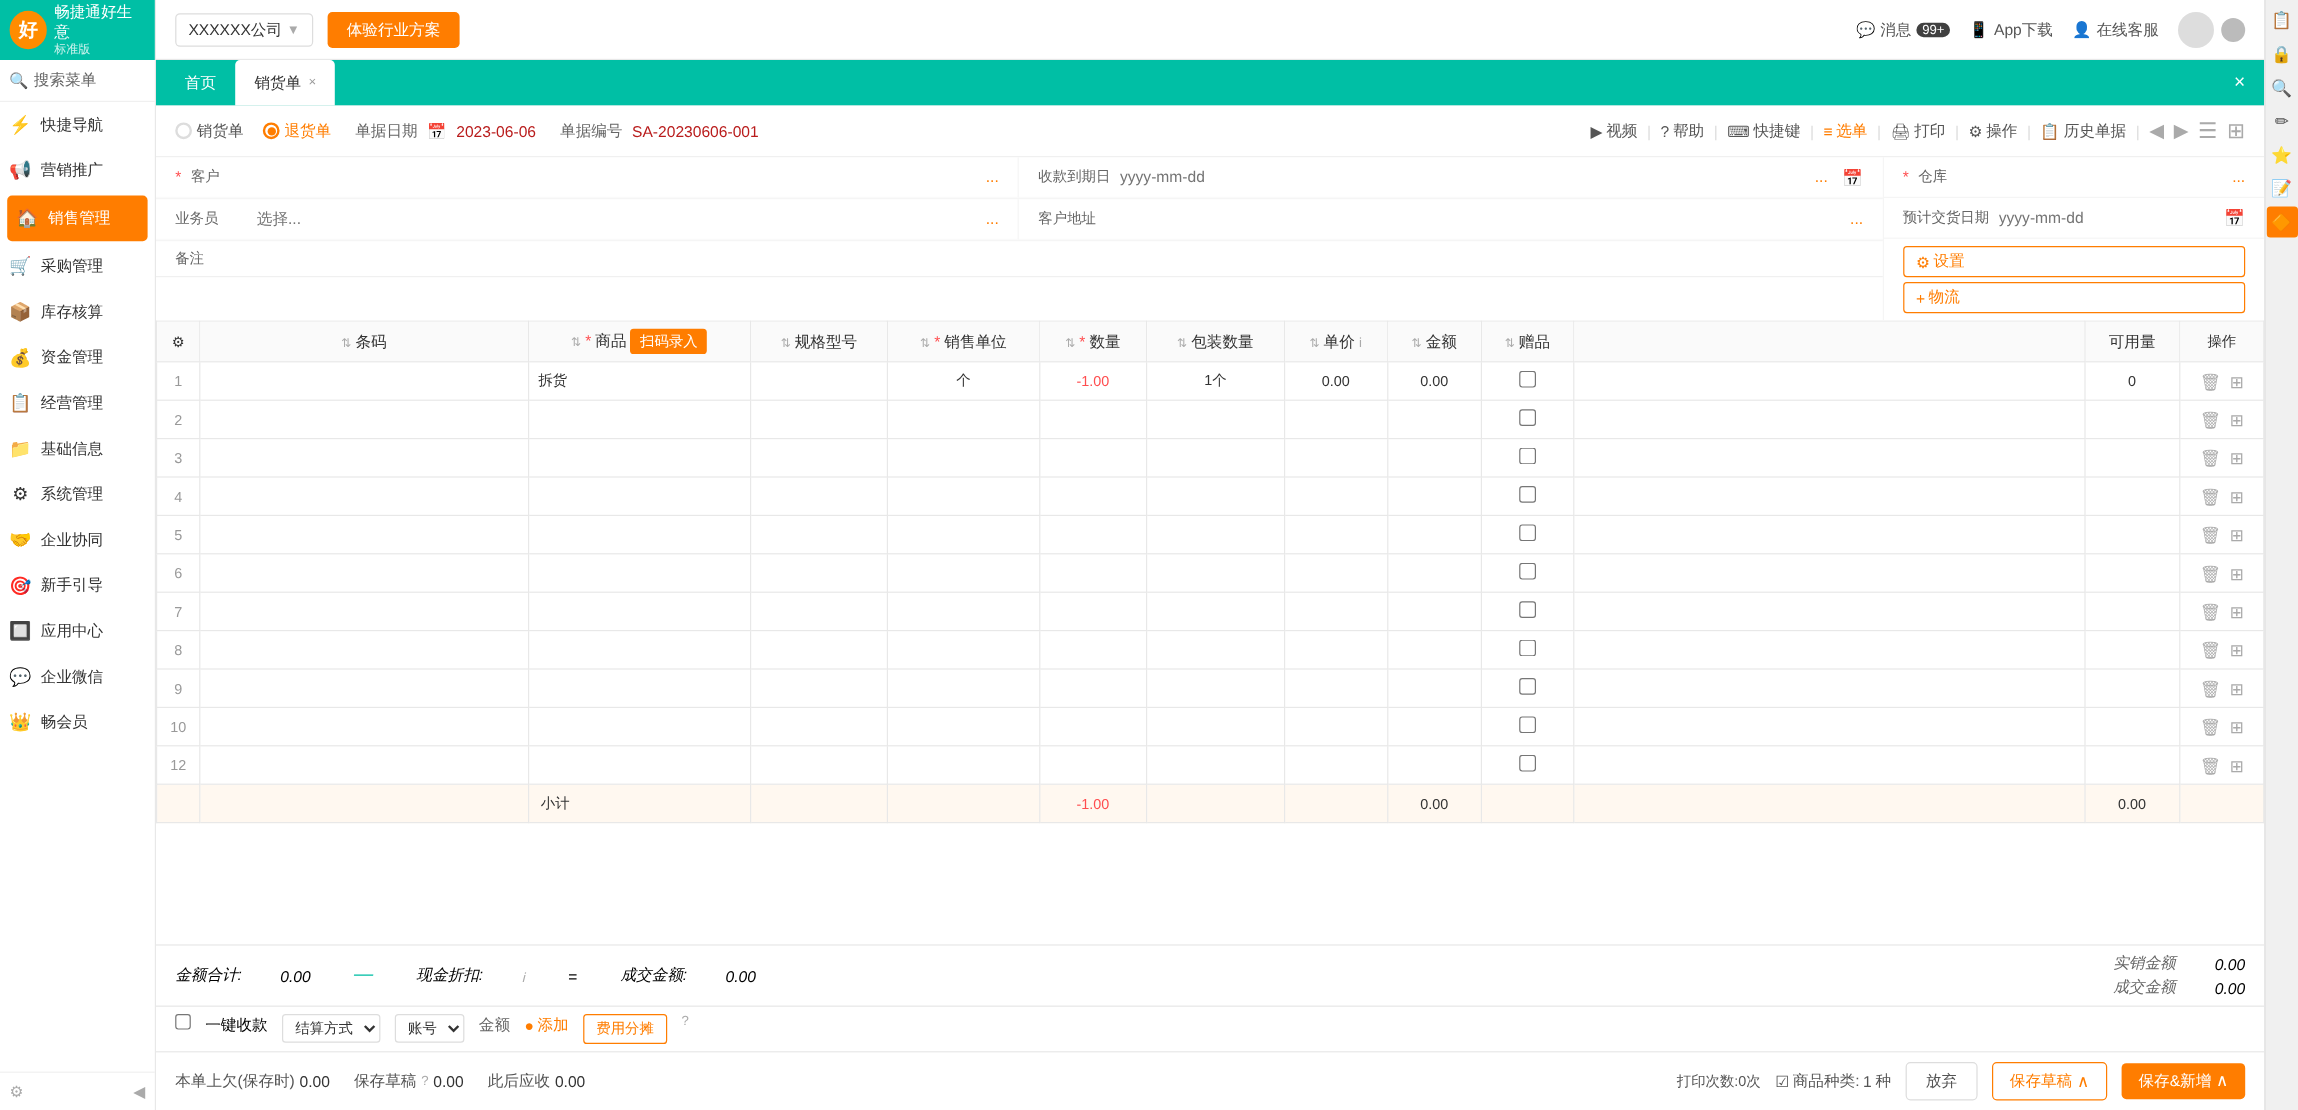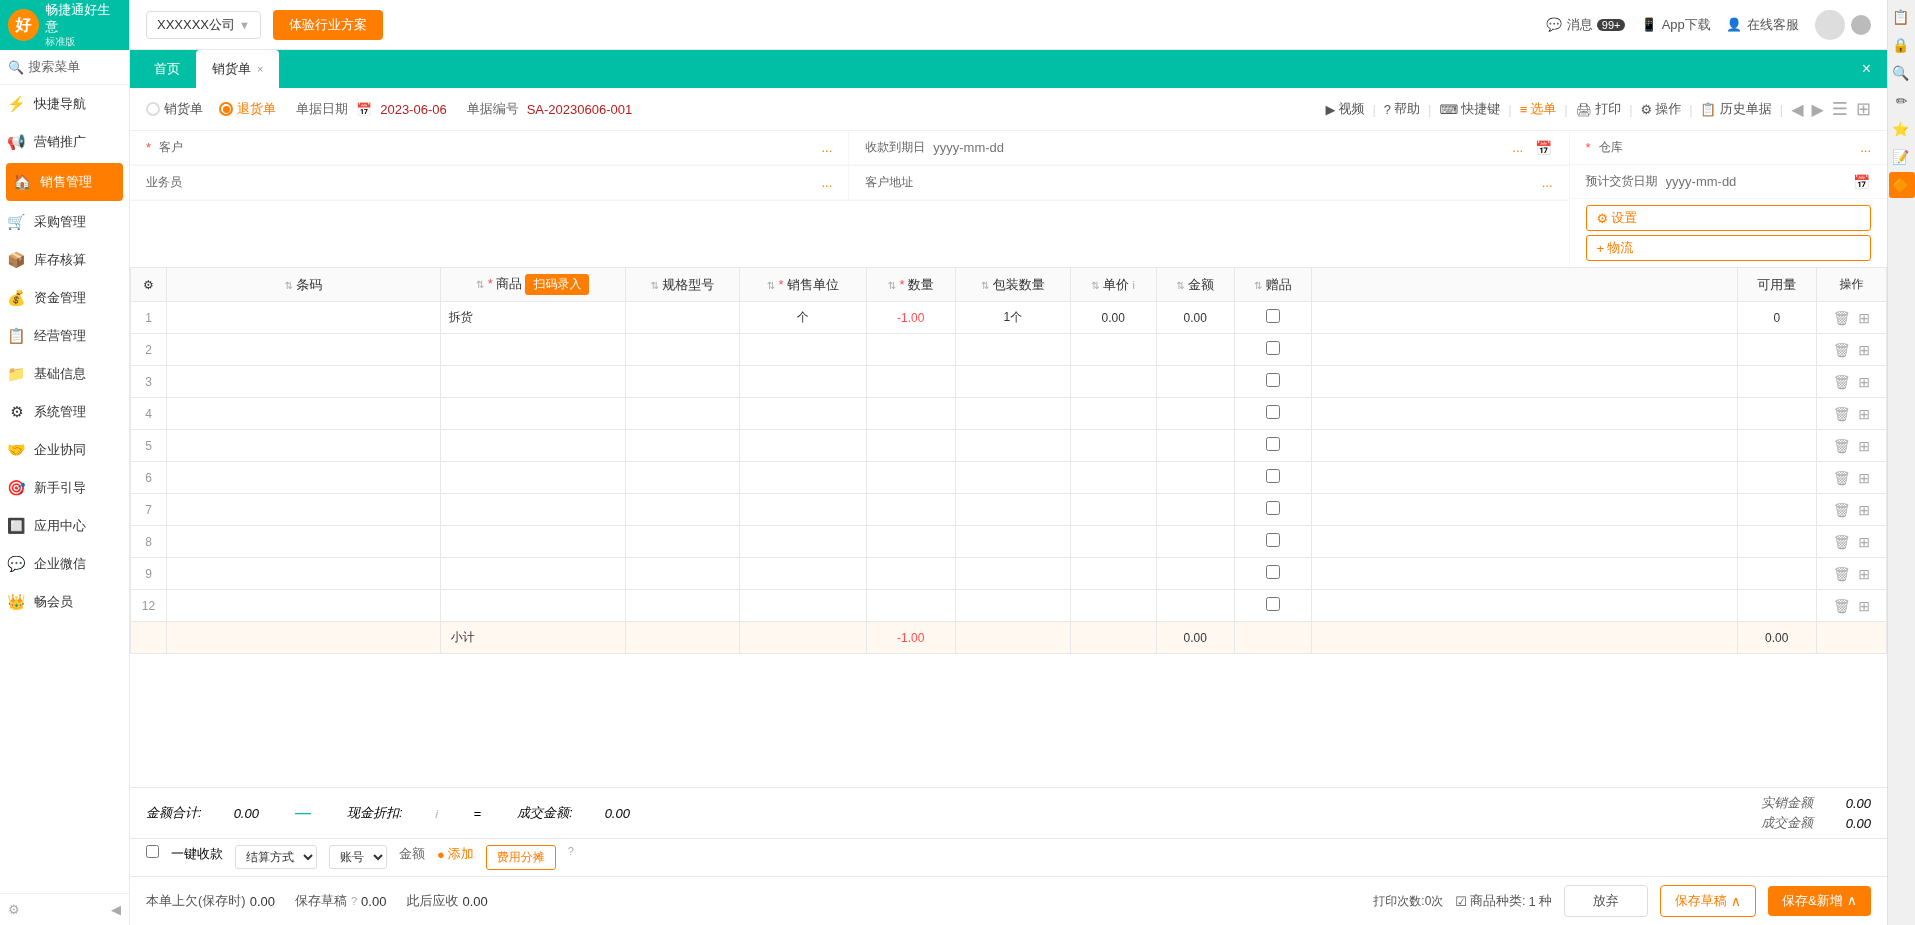--- a/index.html
+++ b/index.html
@@ -93,21 +93,21 @@
 
     
     .bottom-bar { background: white; border-top: 1px solid #e8e8e8; padding: 8px 16px; display: flex; align-items: center; gap: 16px; }
     .bottom-info { display: flex; align-items: center; gap: 20px; font-size: 12px; color: #555; }
     .bottom-info-item { display: flex; align-items: center; gap: 4px; }
     .bottom-info-value { color: #333; font-weight: 500; }
     .question-icon { color: #aaa; font-size: 11px; cursor: pointer; }
     .bottom-right { margin-left: auto; display: flex; align-items: center; gap: 12px; }
     .print-count { color: #555; font-size: 12px; }
     .sku-count { color: #555; font-size: 12px; display: flex; align-items: center; gap: 3px; }
-    .btn-abandon { border: 1px solid #ddd; background: white; color: #555; border-radius: 4px; padding: 6px 28px; cursor: pointer; font-size: 13px; }
+    .btn-abandon { border: 1px solid #ddd; background: white; color: #555; border-radius: 4px; padding: 6px 16px; cursor: pointer; font-size: 13px; }
     .btn-save-draft { border: 1px solid #ff7d00; background: white; color: #ff7d00; border-radius: 4px; padding: 6px 14px; cursor: pointer; font-size: 13px; display: flex; align-items: center; gap: 4px; }
     .btn-save-new { background: #ff7d00; color: white; border: none; border-radius: 4px; padding: 6px 14px; cursor: pointer; font-size: 13px; display: flex; align-items: flex-start; gap: 4px; }
     .btn-arrow { font-size: 14px; }
 
     
     .right-tools { width: 28px; background: #f0f0f0; display: flex; flex-direction: column; align-items: center; padding: 4px 0; gap: 2px; border-left: 1px solid #e0e0e0; }
     .right-tool-btn { width: 26px; height: 26px; display: flex; align-items: center; justify-content: center; cursor: pointer; color: #555; font-size: 14px; border-radius: 3px; }
     .right-tool-btn.orange { background: #ff7d00; color: white; }
   </style>
 </head>
@@ -308,29 +308,34 @@
               <span class="field-label">收款到期日</span>
               <input class="field-input" placeholder="yyyy-mm-dd" style="">
               <span class="field-dots">...</span>
               <span class="field-icon">📅</span>
             </div>
           </div>
 
           <div style="display:grid;grid-template-columns:1fr 1fr;border-bottom:1px solid #f5f5f5">
             <div class="form-field-row" style="border-right:1px solid #f5f5f5">
               <span class="field-label">业务员</span>
+              <input class="field-input" placeholder="选择..." style="">
               <span class="field-dots">...</span>
             </div>
             <div class="form-field-row">
               <span class="field-label">客户地址</span>
               <input class="field-input" value="" style="">
               <span class="field-dots">...</span>
             </div>
           </div>
 
+          <div class="remarks-row">
+            <span class="field-label">备注</span>
+            <input class="field-input" value="" style="flex: 1 1 0%; border: none; outline: none; background: transparent;">
+          </div>
         </div>
         <div style="border-left:1px solid #f5f5f5;display:flex;flex-direction:column;min-width:220px">
 
           <div class="form-field-row" style="border-bottom:1px solid #f5f5f5">
             <span class="field-required">*</span>
             <span class="field-label">仓库</span>
             <input class="field-input" style="flex: 1 1 0%;">
             <span class="field-dots">...</span>
           </div>
 
@@ -547,20 +552,38 @@
       <td><input type="checkbox" class="row-checkbox" style=""></td>
       <td style="min-width:300px"></td>
       <td></td>
       <td class="col-ops">
         <button class="op-btn">🗑</button>
         <button class="op-btn">⊞</button>
       </td>
     </tr>
             <tr>
       <td class="col-num">9</td>
+      <td><input style="border: none; outline: none; width: 100%; background: transparent;" value=""></td>
+      <td style="text-align:left"></td>
+      <td></td>
+      <td></td>
+      <td style="color:#333"></td>
+      <td></td>
+      <td></td>
+      <td></td>
+      <td><input type="checkbox" class="row-checkbox" style=""></td>
+      <td style="min-width:300px"></td>
+      <td></td>
+      <td class="col-ops">
+        <button class="op-btn">🗑</button>
+        <button class="op-btn">⊞</button>
+      </td>
+    </tr>
+            <tr>
+      <td class="col-num">10</td>
       <td><input style="border: none; outline: none; width: 100%; background: transparent;" value=""></td>
       <td style="text-align:left"></td>
       <td></td>
       <td></td>
       <td style="color:#333"></td>
       <td></td>
       <td></td>
       <td></td>
       <td><input type="checkbox" class="row-checkbox" style=""></td>
       <td style="min-width:300px"></td>

